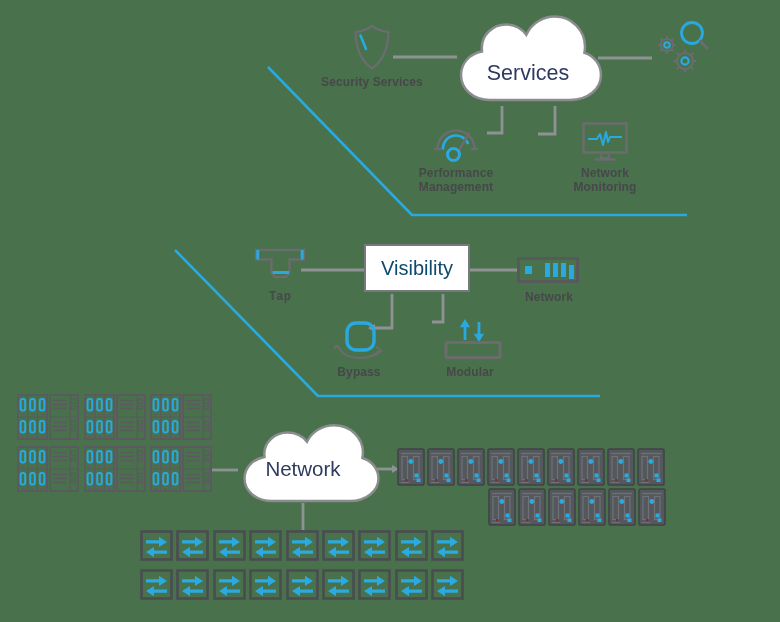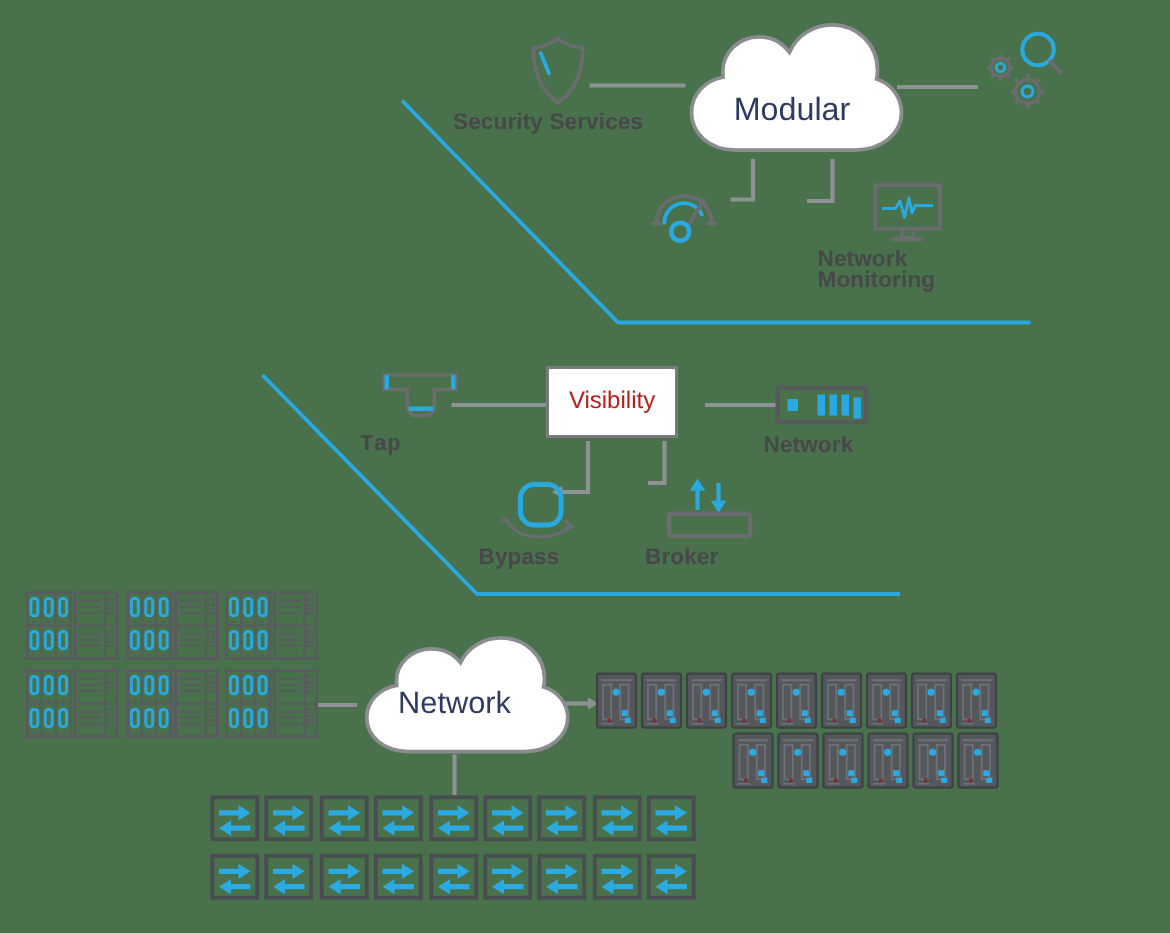--- a/index.html
+++ b/index.html
@@ -1,24 +1,24 @@
 <!DOCTYPE html>
 <html><head>
 <meta charset="utf-8">
 <style>
   html,body{margin:0;padding:0;}
   .canvas{position:relative;width:780px;height:622px;background:#49714C;overflow:hidden;
           font-family:"Liberation Sans",sans-serif;}
   .abs{position:absolute;}
-  .label{position:absolute;font-size:15px;font-weight:bold;color:#47484A;
+  .label{position:absolute;font-size:12px;font-weight:bold;color:#47484A;text-align:center;
          white-space:pre-line;line-height:14px;letter-spacing:.1px;}
   .cloud-text{position:absolute;color:#2F3A60;text-align:center;font-weight:normal;}
-  .vis-box{position:absolute;left:364px;top:244px;width:88px;height:48px;background:#FFFFFF;
+  .vis-box{position:absolute;left:364px;top:244px;width:106px;height:48px;background:#FFFFFF;
            border:2px solid #77797C;box-sizing:border-box;display:flex;align-items:center;
-           justify-content:center;color:#b91c1c;font-size:16px;}
+           justify-content:center;color:#0c4a6e;font-size:20px;}
   .grid-item{position:absolute;}
   svg{display:block;}
 </style>
 </head>
 <body>
 
 <div class="canvas">
 
   <svg class="abs" style="left:0;top:0;" width="780" height="622" viewBox="0 0 780 622">
     <g stroke="#8F9294" stroke-width="2.8" fill="none">
@@ -44,21 +44,21 @@
 
   <svg class="abs" style="left:353px;top:24px;" width="38" height="48" viewBox="0 0 38 48">
     <path d="M19 2 C14 5.5 7.5 7.6 2.5 8 C2.8 21 5.5 35 19 44.5 C32.5 35 35.2 21 35.5 8 C30.5 7.6 24 5.5 19 2 Z" fill="none" stroke="#6A6C6E" stroke-width="2.4"></path>
     <path d="M7.5 11.5 L13 25" stroke="#29A9E0" stroke-width="2.6" stroke-linecap="round"></path>
   </svg>
   <div class="label" style="left:302px;top:75px;width:140px;">Security Services</div>
 
   <svg class="abs" style="left:452px;top:14px;" width="152" height="102" viewBox="0 0 152 102">
     <path d="M118 86 H38 C21 86 9 75 9 61 C9 49 18 39.5 30 37.5 C30 36.5 29.8 35 29.8 33.8 C29.8 20.8 40.8 10.5 54 10.5 C62.3 10.5 69.6 14.5 74.3 20.8 C79.3 9.8 90.3 2.5 102.6 2.5 C119.6 2.5 133 15.8 133 32.8 C133 34.8 132.8 36.8 132.4 38.7 C142 41.7 149 50.7 149 61 C149 75 136 86 118 86 Z" fill="#FFFFFF" stroke="#8A8C8E" stroke-width="2.5"></path>
   </svg>
-  <div class="cloud-text" style="left:468px;top:61px;width:120px;font-size:21.5px;">Modular</div>
+  <div class="cloud-text" style="left:468px;top:61px;width:120px;font-size:21.5px;">Services</div>
 
   <svg class="abs" style="left:652px;top:20px;" width="62" height="58" viewBox="0 0 62 58">
     <g stroke="#6A6C6E" stroke-width="2.2" fill="none">
       <circle cx="15" cy="25" r="6"></circle>
       <path d="M21 25 H24 M19.2 29.2 L21.4 31.4 M15 31 V34 M10.8 29.2 L8.6 31.4 M9 25 H6 M10.8 20.8 L8.6 18.6 M15 19 V16 M19.2 20.8 L21.4 18.6"></path>
       <circle cx="33" cy="41" r="8"></circle>
       <path d="M41 41 H44.5 M38.7 46.7 L41.1 49.1 M33 49 V52.5 M27.3 46.7 L24.9 49.1 M25 41 H21.5 M27.3 35.3 L24.9 32.9 M33 33 V29.5 M38.7 35.3 L41.1 32.9"></path>
     </g>
     <circle cx="15" cy="25" r="2.8" stroke="#29A9E0" stroke-width="2" fill="none"></circle>
     <circle cx="33" cy="41" r="3.6" stroke="#29A9E0" stroke-width="2.2" fill="none"></circle>
@@ -66,20 +66,22 @@
     <path d="M47.5 20.5 L56 29" stroke="#6A6C6E" stroke-width="3"></path>
   </svg>
 
   <svg class="abs" style="left:432px;top:120px;" width="48" height="46" viewBox="0 0 48 46">
     <path d="M5.5 29 A18.5 18.5 0 0 1 42.5 29" fill="none" stroke="#6A6C6E" stroke-width="2.5"></path>
     <path d="M2 29 H9 M39 29 H46" stroke="#6A6C6E" stroke-width="2.5"></path>
     <path d="M11 29.6 A13 13 0 0 1 36.2 24.1" fill="none" stroke="#29A9E0" stroke-width="2.6"></path>
     <path d="M37.5 12.5 L26.5 31" stroke="#6A6C6E" stroke-width="2.5"></path>
     <circle cx="21.5" cy="34.5" r="6" stroke="#29A9E0" stroke-width="3" fill="none"></circle>
   </svg>
+  <div class="label" style="left:396px;top:166px;width:120px;">Performance
+Management</div>
 
   <svg class="abs" style="left:581px;top:121px;" width="48" height="44" viewBox="0 0 48 44">
     <rect x="2.5" y="2.5" width="43" height="29" fill="none" stroke="#6A6C6E" stroke-width="2.5"></rect>
     <path d="M7 18 H16 L19 13 L22 24 L25 11 L27 21 L29 16 H41" fill="none" stroke="#29A9E0" stroke-width="2" stroke-linejoin="round"></path>
     <path d="M21 32 L19.5 37 H28.5 L27 32" fill="none" stroke="#6A6C6E" stroke-width="2"></path>
     <path d="M13.5 38.5 H34.5" stroke="#6A6C6E" stroke-width="2.6"></path>
   </svg>
   <div class="label" style="left:545px;top:166px;width:120px;">Network
 Monitoring</div>
 
@@ -111,21 +113,21 @@
   </svg>
   <div class="label" style="left:319px;top:365px;width:80px;">Bypass</div>
 
   <svg class="abs" style="left:444px;top:314px;" width="58" height="46" viewBox="0 0 58 46">
     <rect x="19.6" y="12" width="2.8" height="14" fill="#29A9E0"></rect>
     <polygon points="21,5 15.8,13.2 26.2,13.2" fill="#29A9E0"></polygon>
     <rect x="33.6" y="8" width="2.8" height="14" fill="#29A9E0"></rect>
     <polygon points="35,28 29.8,19.8 40.2,19.8" fill="#29A9E0"></polygon>
     <rect x="2" y="28.5" width="54" height="15" rx="1.5" fill="none" stroke="#6A6C6E" stroke-width="3"></rect>
   </svg>
-  <div class="label" style="left:430px;top:365px;width:80px;">Broker</div>
+  <div class="label" style="left:430px;top:365px;width:80px;">Modular</div>
 
   <svg class="abs" style="left:236px;top:423px;" width="148" height="82" viewBox="0 0 148 82">
     <path d="M114 78 H36 C20 78 8.5 68 8.5 55.5 C8.5 44.5 17 36 28.5 34 C28.5 33 28.3 31.8 28.3 30.7 C28.3 19 38.8 9.5 51.5 9.5 C59.5 9.5 66.5 13 71 18.7 C75.8 8.8 86.3 2.3 98 2.3 C114.3 2.3 127 14.3 127 29.7 C127 31.5 126.8 33.3 126.4 35 C135.6 37.7 142.5 45.8 142.5 55.5 C142.5 68 130 78 114 78 Z" fill="#FFFFFF" stroke="#8A8C8E" stroke-width="2.5"></path>
   </svg>
   <div class="cloud-text" style="left:243px;top:457px;width:120px;font-size:20.5px;">Network</div>
 
   <div class="abs" style="left:17px;top:394px;width:216px;height:100px;">
       <svg class="grid-item" width="62" height="46" viewBox="0 0 62 46" style="left: 0px; top: 0px;">
       <g stroke="#595B5E" fill="none">
         <rect x="1" y="1" width="29" height="44" stroke-width="2"></rect>

